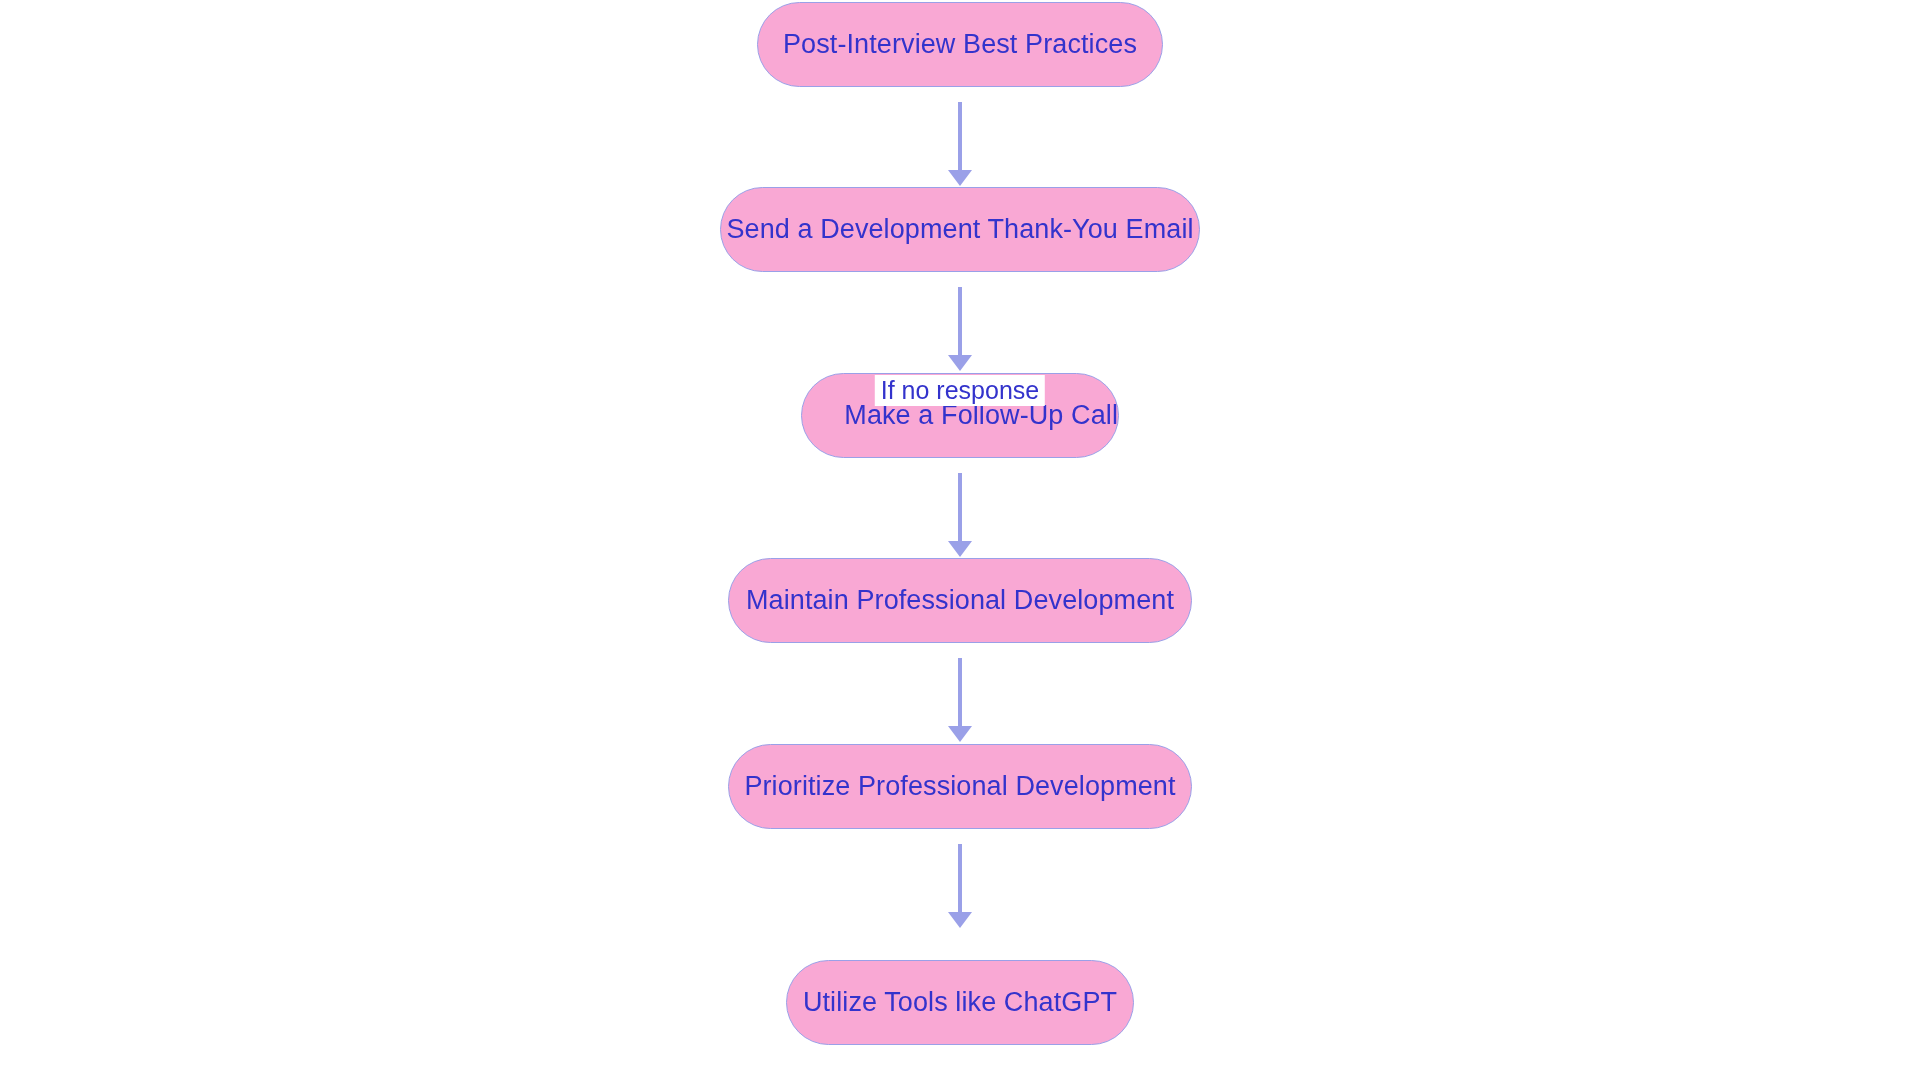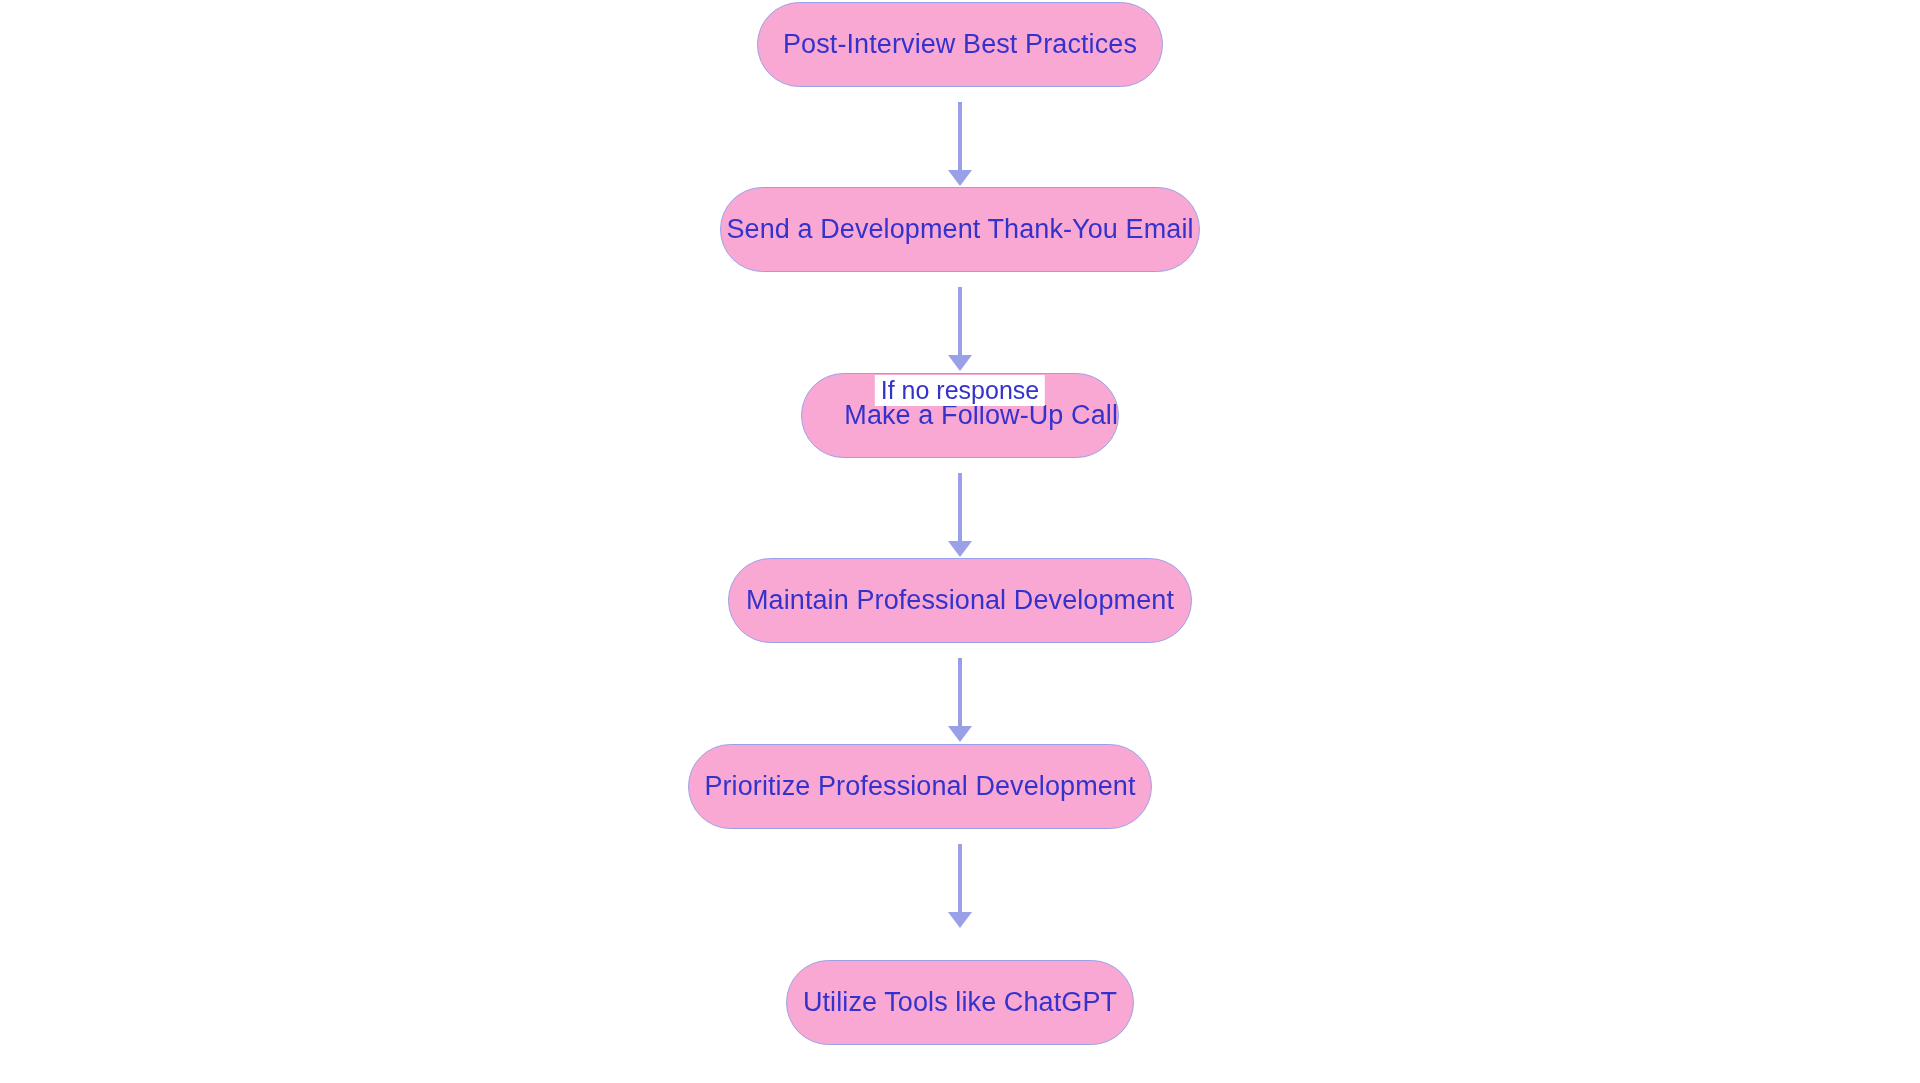--- a/index.html
+++ b/index.html
@@ -41,21 +41,21 @@
     color: #3333cc;
     white-space: nowrap;
     letter-spacing: 0.1px;
   }
 
   
   #node-0 { width: 406px; left: 757px;  top: 2px;   }
   #node-1 { width: 480px; left: 720px;  top: 187px; }
   #node-2 { width: 318px; left: 801px;  top: 373px; justify-content: flex-end; }
   #node-3 { width: 464px; left: 728px;  top: 558px; }
-  #node-4 { width: 464px; left: 688px;  top: 744px; }
+  #node-4 { width: 464px; left: 728px;  top: 744px; }
   #node-5 { width: 348px; left: 786px;  top: 960px; }
 
   
   .connector {
     position: absolute;
     left: 958px;
     width: 4px;
     background: #9aa0e8;
     z-index: 1;
   }

